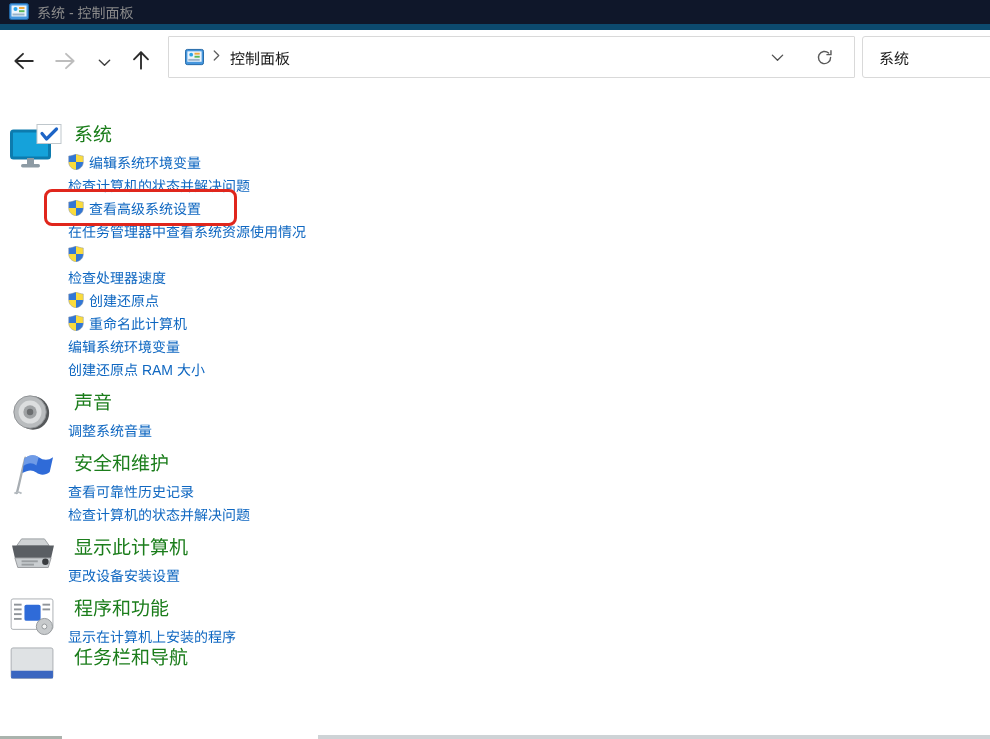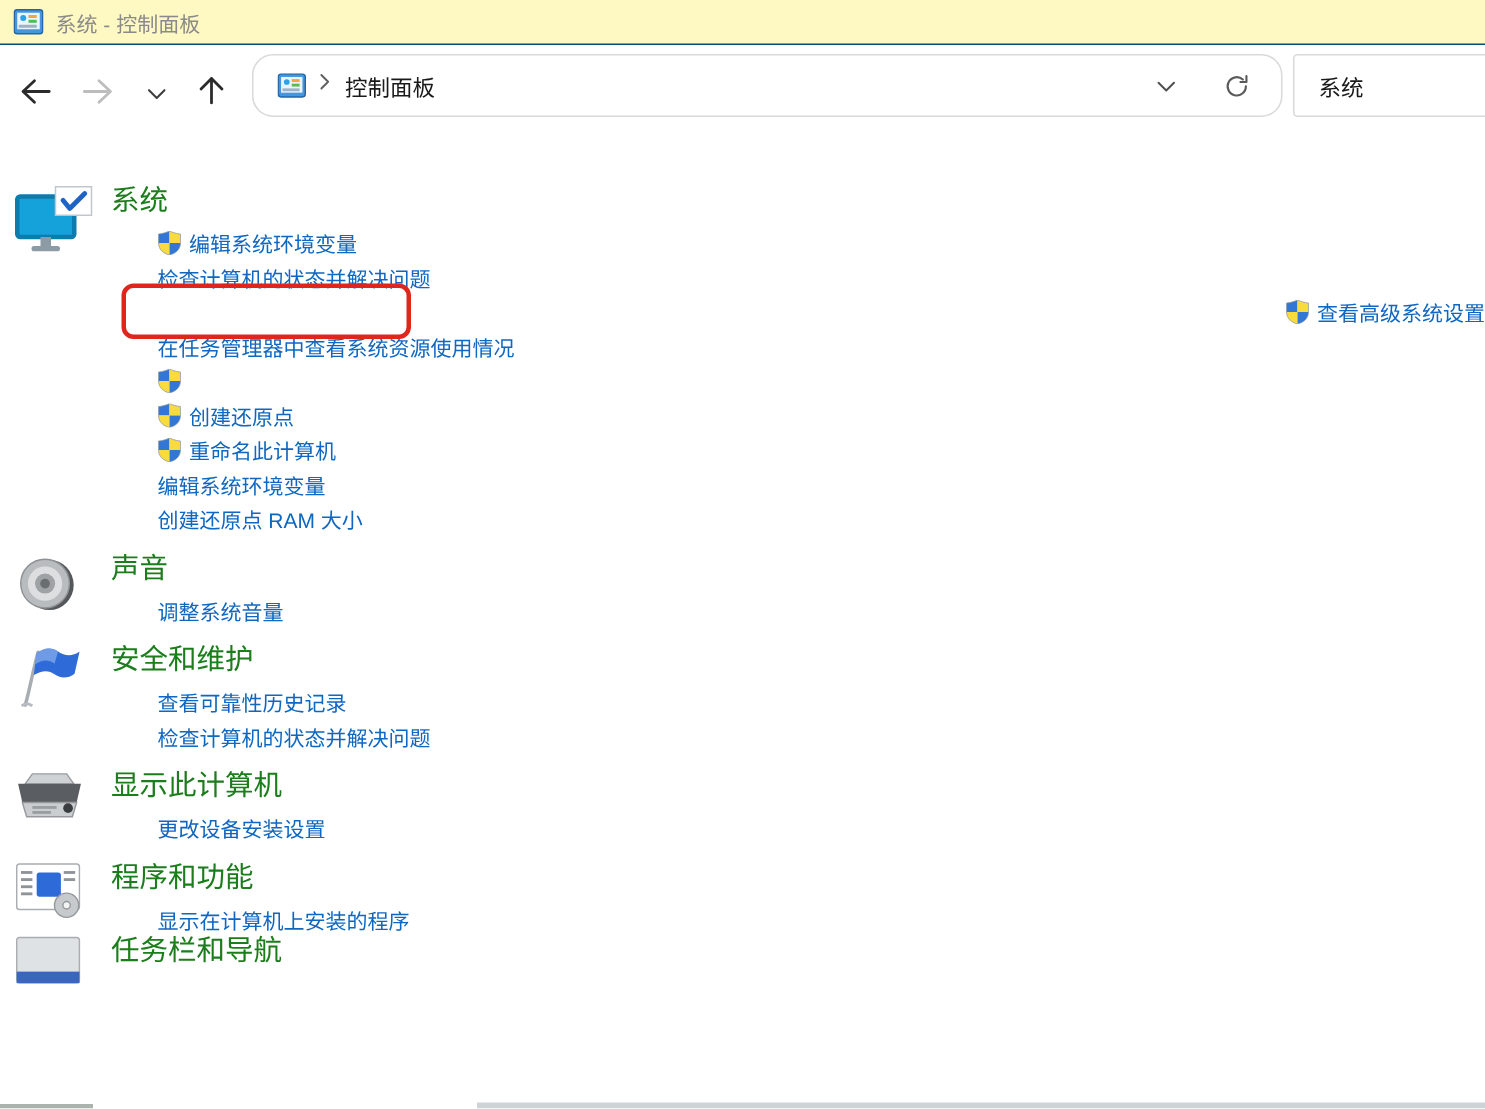--- a/index.html
+++ b/index.html
@@ -6,37 +6,37 @@
     --heading-green:#1b7d1b;
     --link-blue:#0f67c1;
     --annotation-red:#e0261c;
   }
   *{box-sizing:border-box;margin:0;padding:0;}
   html,body{width:990px;height:739px;overflow:hidden;background:#fff;
     font-family:"Liberation Sans","DejaVu Sans",sans-serif;}
   body{position:relative;}
 
   
-  .titlebar{height:30px;background:#fef9c3;display:flex;align-items:center;
-    padding-left:9px;border-bottom:1px solid #0c4a6e;}
+  .titlebar{height:30px;background:#0f172a;display:flex;align-items:center;
+    padding-left:9px;border-bottom:6px solid #0c4a6e;}
   .titlebar .app-icon{width:20px;height:20px;margin-right:8px;flex:0 0 auto;}
   .titlebar .title-text{font-size:14px;color:#8a8a8a;}
 
   
   .toolbar{position:relative;height:64px;background:#fff;}
   .nav-btn{position:absolute;top:16px;width:30px;height:30px;display:flex;
     align-items:center;justify-content:center;cursor:pointer;border-radius:4px;}
   .nav-btn svg{display:block;}
   #btn-back{left:8px;}
   #btn-forward{left:51px;}
   #btn-recent{left:92px;top:21px;width:24px;height:22px;}
   #btn-up{left:126px;}
 
   .addressbar{position:absolute;left:168px;top:6px;width:687px;height:42px;
-    border:1px solid #d9d9d9;border-radius:14px;background:#fff;
+    border:1px solid #d9d9d9;border-radius:1px;background:#fff;
     display:flex;align-items:center;padding:0 10px;}
   .addressbar .crumb-icon{width:19px;height:19px;margin:0 8px 0 6px;cursor:pointer;}
   .addressbar .crumb-chevron{margin-right:9px;cursor:pointer;}
   .addressbar .crumb-text{font-size:15px;color:#1a1a1a;cursor:pointer;}
   .addressbar .spacer{flex:1;}
   .addressbar .addr-drop{margin-right:30px;cursor:pointer;display:flex;align-items:center;}
   .addressbar .refresh{margin-right:10px;cursor:pointer;display:flex;align-items:center;}
 
   .searchbox{position:absolute;left:862px;top:6px;width:200px;height:42px;
     border:1px solid #d9d9d9;border-radius:3px;background:#fff;
@@ -45,24 +45,24 @@
 
   
   .content{padding:30px 0 0 8px;}
   .section{display:flex;margin-bottom:12px;}
   .section.cutoff{margin-top:-12px;}
   .sec-icon{width:60px;flex:0 0 60px;padding-left:2px;}
   .sec-icon svg{display:block;}
   .sec-body{flex:1;min-width:0;}
   .sec-title{font-size:19px;line-height:21px;font-weight:400;color:var(--heading-green);
     margin:0 0 5px 6px;cursor:pointer;display:inline-block;}
-  .link-row{display:flex;align-items:center;height:23px;font-size:14px;margin-left:37px;}
+  .link-row{display:flex;align-items:center;height:23px;font-size:14px;}
   .link-row .task-link{color:var(--link-blue);cursor:pointer;text-decoration:none;white-space:nowrap;}
   .link-row .shield{width:16px;height:16px;margin-right:5px;flex:0 0 auto;}
-  .link-row.annotated{position:relative;justify-content:flex-end;}
+  .link-row.annotated{position:relative;}
   .annotation-box{position:absolute;left:-24px;top:-7px;width:193px;height:37px;
     border:3px solid var(--annotation-red);border-radius:8px;pointer-events:none;}
 
   
   .hscroll-track{position:absolute;left:318px;right:0;bottom:0;height:4px;
     background:#ced3d6;}
   .bottom-edge{position:absolute;left:0;bottom:0;width:62px;height:3px;background:#aab3ad;}
 </style>
 </head>
 <body>
@@ -176,20 +176,22 @@
         </div><div class="link-row">
           <a class="task-link">在任务管理器中查看系统资源使用情况</a>
         </div><div class="link-row">
           <span class="shield"><svg viewBox="0 0 16 16" width="16" height="16">
               <path d="M8 0 C5.5 1.2 3 1.8 0.7 2 V8 H8 Z" fill="#3277d5"></path>
               <path d="M8 0 C10.5 1.2 13 1.8 15.3 2 V8 H8 Z" fill="#fadb3c"></path>
               <path d="M0.7 8 H8 V16 C4 15 0.7 12.5 0.7 8 Z" fill="#fadb3c"></path>
               <path d="M8 8 H15.3 C15.3 12.5 12 15 8 16 Z" fill="#3277d5"></path>
               <path d="M8 0 C10.5 1.2 13 1.8 15.3 2 V8 C15.3 12.5 12 15 8 16 C4 15 0.7 12.5 0.7 8 V2 C3 1.8 5.5 1.2 8 0 Z" fill="none" stroke="#8a97a8" stroke-width="0.5"></path>
             </svg></span>
+        </div><div class="link-row">
+          <a class="task-link">检查处理器速度</a>
         </div><div class="link-row">
           <span class="shield"><svg viewBox="0 0 16 16" width="16" height="16">
               <path d="M8 0 C5.5 1.2 3 1.8 0.7 2 V8 H8 Z" fill="#3277d5"></path>
               <path d="M8 0 C10.5 1.2 13 1.8 15.3 2 V8 H8 Z" fill="#fadb3c"></path>
               <path d="M0.7 8 H8 V16 C4 15 0.7 12.5 0.7 8 Z" fill="#fadb3c"></path>
               <path d="M8 8 H15.3 C15.3 12.5 12 15 8 16 Z" fill="#3277d5"></path>
               <path d="M8 0 C10.5 1.2 13 1.8 15.3 2 V8 C15.3 12.5 12 15 8 16 C4 15 0.7 12.5 0.7 8 V2 C3 1.8 5.5 1.2 8 0 Z" fill="none" stroke="#8a97a8" stroke-width="0.5"></path>
             </svg></span>
           <a class="task-link">创建还原点</a>
         </div><div class="link-row">

